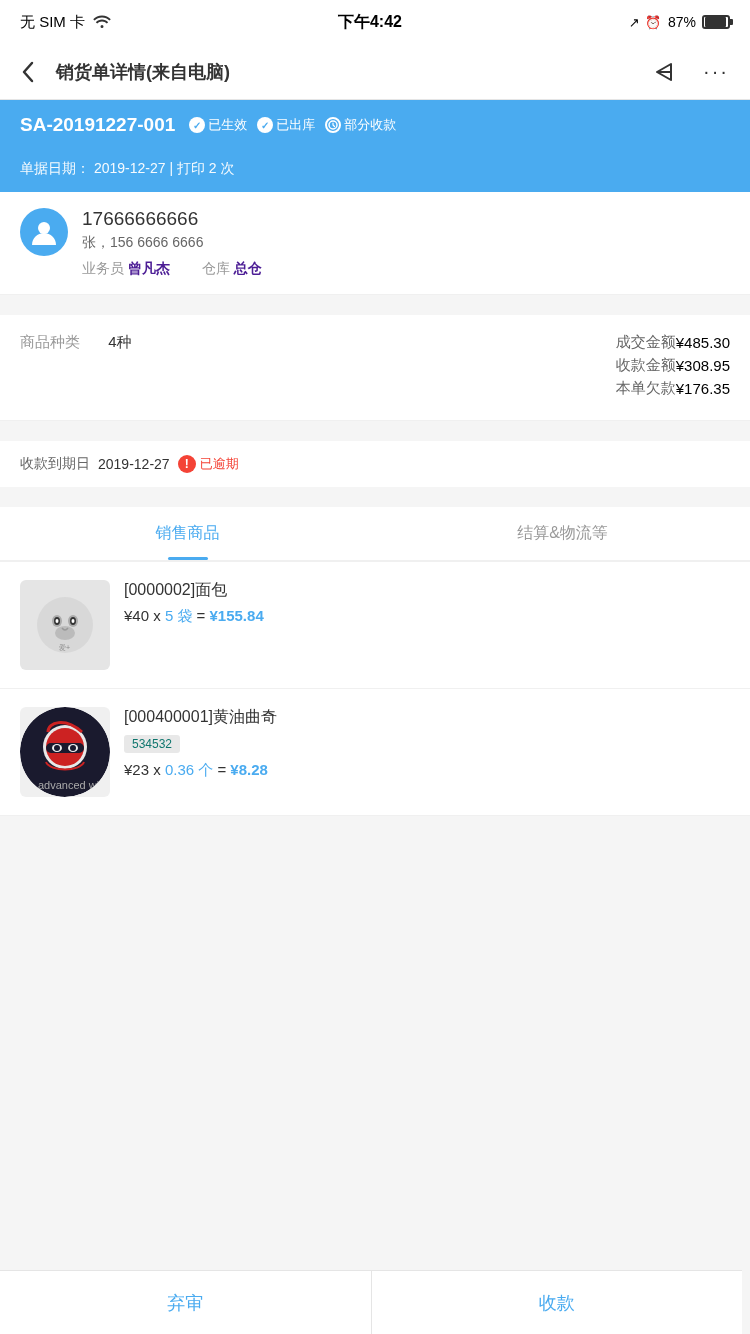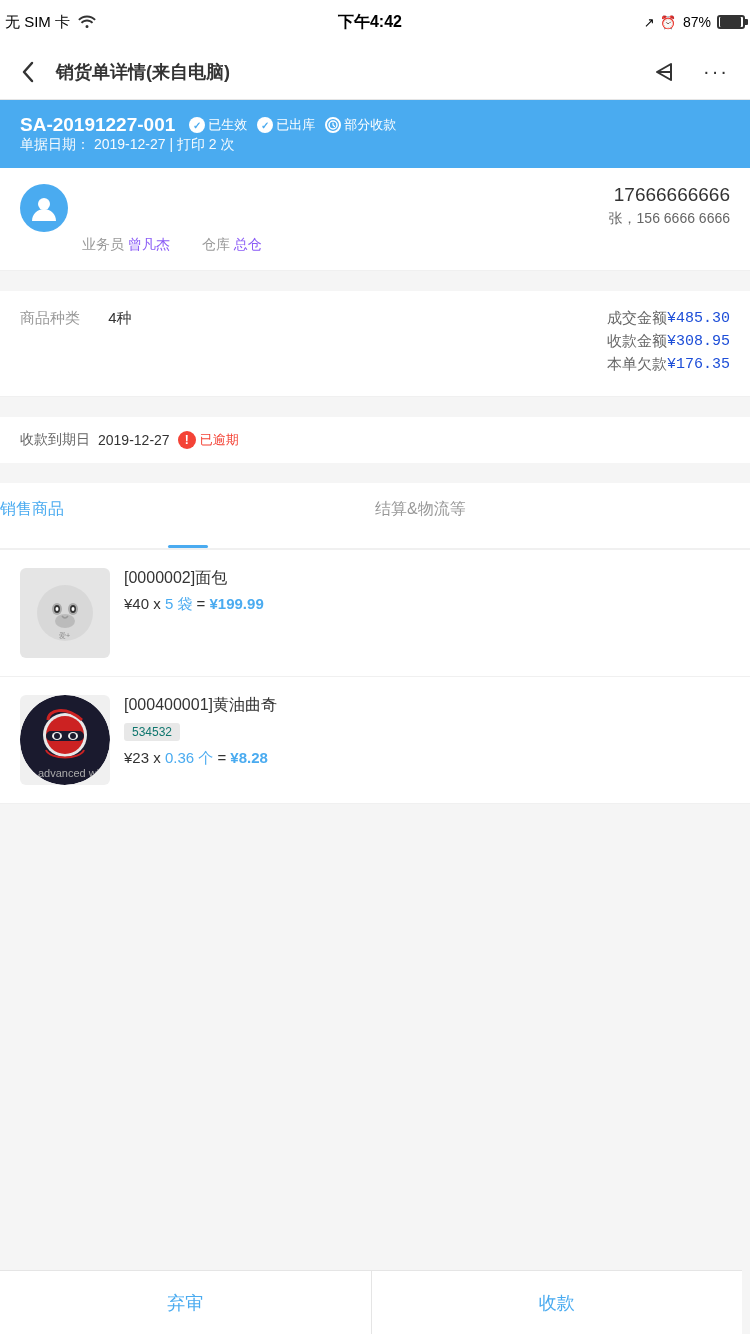--- a/index.html
+++ b/index.html
@@ -12,21 +12,21 @@
       overflow-x: hidden;
     }
 
     
     .status-bar {
       background: #fff;
       height: 44px;
       display: flex;
       align-items: center;
       justify-content: space-between;
-      padding: 0 5px;
+      padding: 0 20px;
       font-size: 15px;
       font-weight: 500;
     }
     .status-left { display: flex; align-items: center; gap: 8px; }
     .status-center { font-weight: 600; font-size: 16px; }
     .status-right { display: flex; align-items: center; gap: 6px; font-size: 14px; }
     .battery-icon {
       width: 28px; height: 14px;
       border: 2px solid #333;
       border-radius: 3px;
@@ -96,21 +96,21 @@
 
     
     .order-header {
       background: #4AABF0;
       padding: 14px 20px 14px 20px;
     }
     .order-header-top {
       display: flex;
       align-items: center;
       gap: 14px;
-      margin-bottom: 0;
+      margin-bottom: 24px;
     }
     .order-number {
       font-size: 19px;
       font-weight: 700;
       color: #fff;
     }
     .status-badges {
       display: flex;
       align-items: center;
       gap: 10px;
@@ -160,40 +160,40 @@
       height: 48px;
       border-radius: 50%;
       background: #4AABF0;
       display: flex; align-items: center; justify-content: center;
       flex-shrink: 0;
     }
     .avatar-icon {
       width: 30px; height: 30px;
       fill: #fff;
     }
-    .customer-info { flex: 1; text-align: right; }
+    .customer-info { flex: 1; }
     .customer-name {
       font-size: 19px;
       font-weight: 500;
       color: #333;
       margin-bottom: 4px;
     }
     .customer-phone {
       font-size: 14px;
       color: #666;
       margin-bottom: 8px;
     }
     .customer-meta {
       display: flex;
       gap: 32px;
       font-size: 14px;
       color: #333;
     }
     .meta-label { color: #999; }
-    .meta-value { color: #8b5cf6; font-weight: 400; }
+    .meta-value { color: #4c1d95; font-weight: 700; }
 
     
     .summary-section {
       background: #fff;
       padding: 18px 20px;
       margin-top: 10px;
       border-bottom: 1px solid #f0f0f0;
     }
     .summary-row {
       display: flex;
@@ -205,21 +205,21 @@
     .summary-right { text-align: right; }
     .summary-item {
       display: flex;
       align-items: center;
       justify-content: flex-end;
       gap: 0;
       margin-bottom: 4px;
       font-size: 15px;
     }
     .summary-label { color: #666; }
-    .summary-value { color: #1d4ed8; font-weight: 500; font-family: Liberation Mono, monospace; }
+    .summary-value { color: #000000; font-weight: 500; }
 
     
     .due-section {
       background: #fff;
       padding: 14px 20px;
       margin-top: 10px;
       display: flex;
       align-items: center;
       gap: 8px;
       font-size: 14px;
@@ -250,22 +250,22 @@
       background: #fff;
       margin-top: 10px;
       border-bottom: 2px solid #f0f0f0;
     }
     .tabs {
       display: flex;
       align-items: center;
     }
     .tab {
       flex: 1;
-      text-align: left;
-      padding: 16px 0 28px;
+      text-align: center;
+      padding: 16px 0 16px;
       font-size: 16px;
       color: #999;
       cursor: pointer;
       position: relative;
     }
     .tab.active {
       color: #4AABF0;
     }
     .tab.active::after {
       content: '';
@@ -552,21 +552,21 @@
       </div>
     </div>
     <div class="product-details">
       <div class="product-name">[0000002]面包</div>
       <div class="product-price">
         <span>¥40</span>
         <span> x </span>
         <span class="price-qty">5</span>
         <span class="price-qty">袋</span>
         <span> = </span>
-        <span class="price-total">¥199.99</span>
+        <span class="price-total">¥155.84</span>
       </div>
     </div>
   </div>
 
   <div class="product-item">
     <div class="product-image">
       <div class="product-logo-img">
 
         <svg width="90" height="90" viewBox="0 0 90 90" fill="none">
           <circle cx="45" cy="45" r="45" fill="#1a1a2e"></circle>

